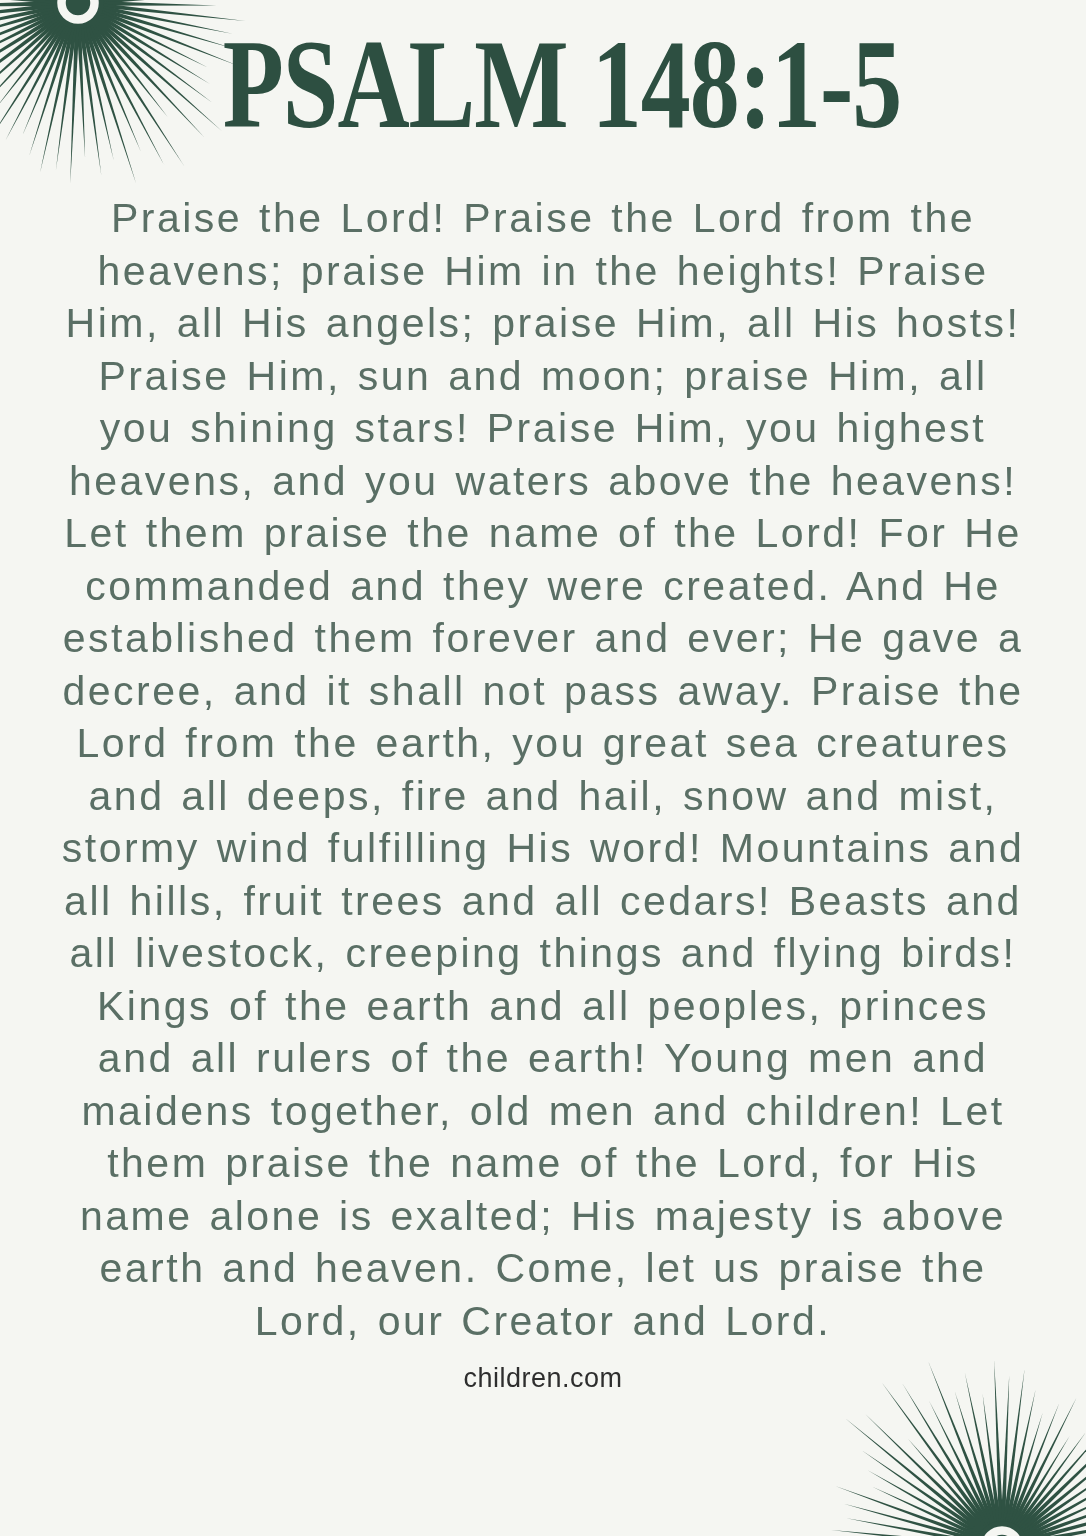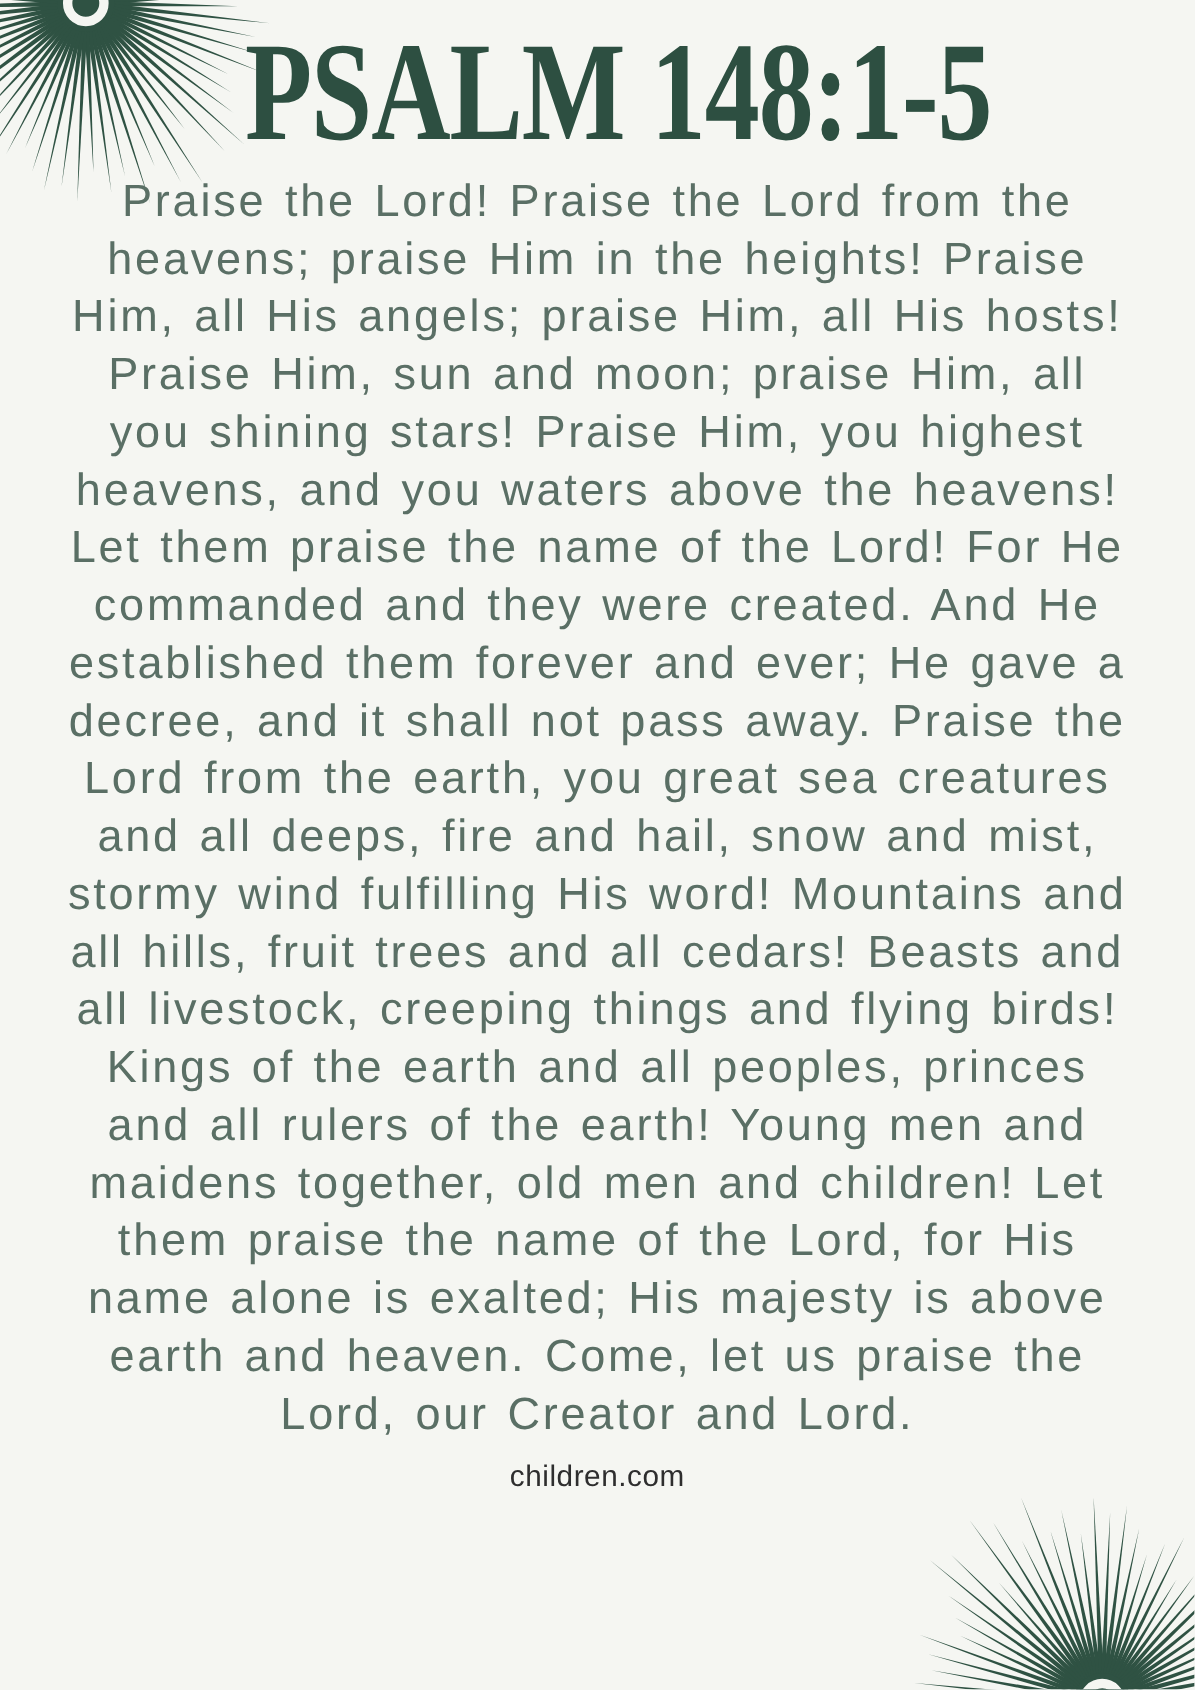--- a/index.html
+++ b/index.html
@@ -33,21 +33,21 @@
     font-size:100px;
     line-height:1.0;
     letter-spacing:-1px;
     color:var(--title-green);
     transform:scaleY(1.28);
     transform-origin:center 70%;
     white-space:nowrap;
     z-index:2;
   }
   .verse{
-    margin-top:16px;
+    margin-top:52px;
     width:966px;
     text-align:center;
     font-size:41px;
     font-weight:300;
     line-height:52.5px;
     letter-spacing:2.5px;
     word-spacing:3px;
     color:var(--body-green);
     z-index:1;
   }

